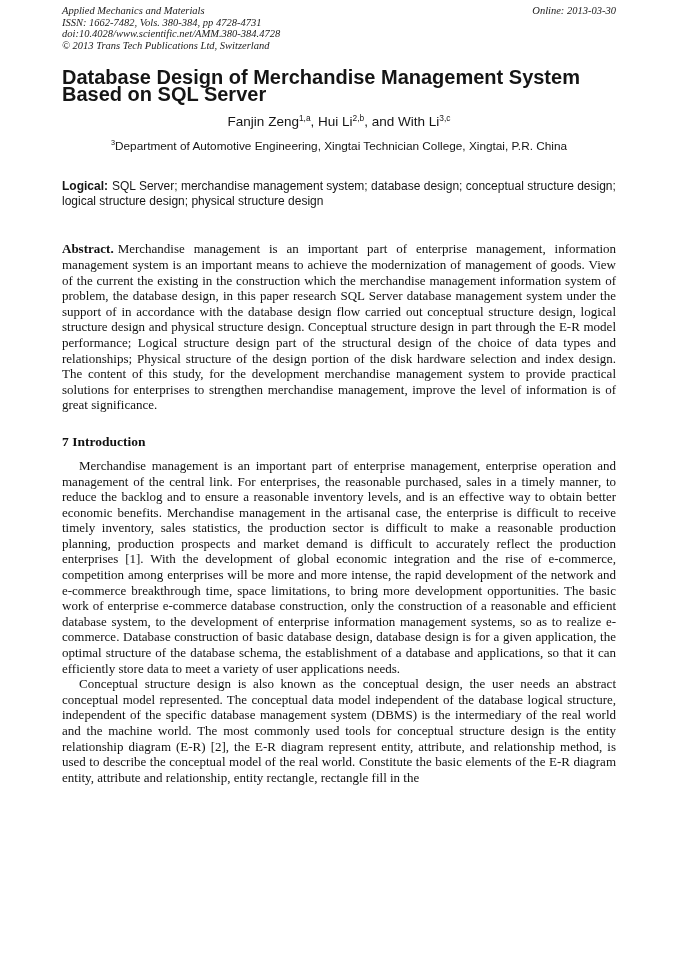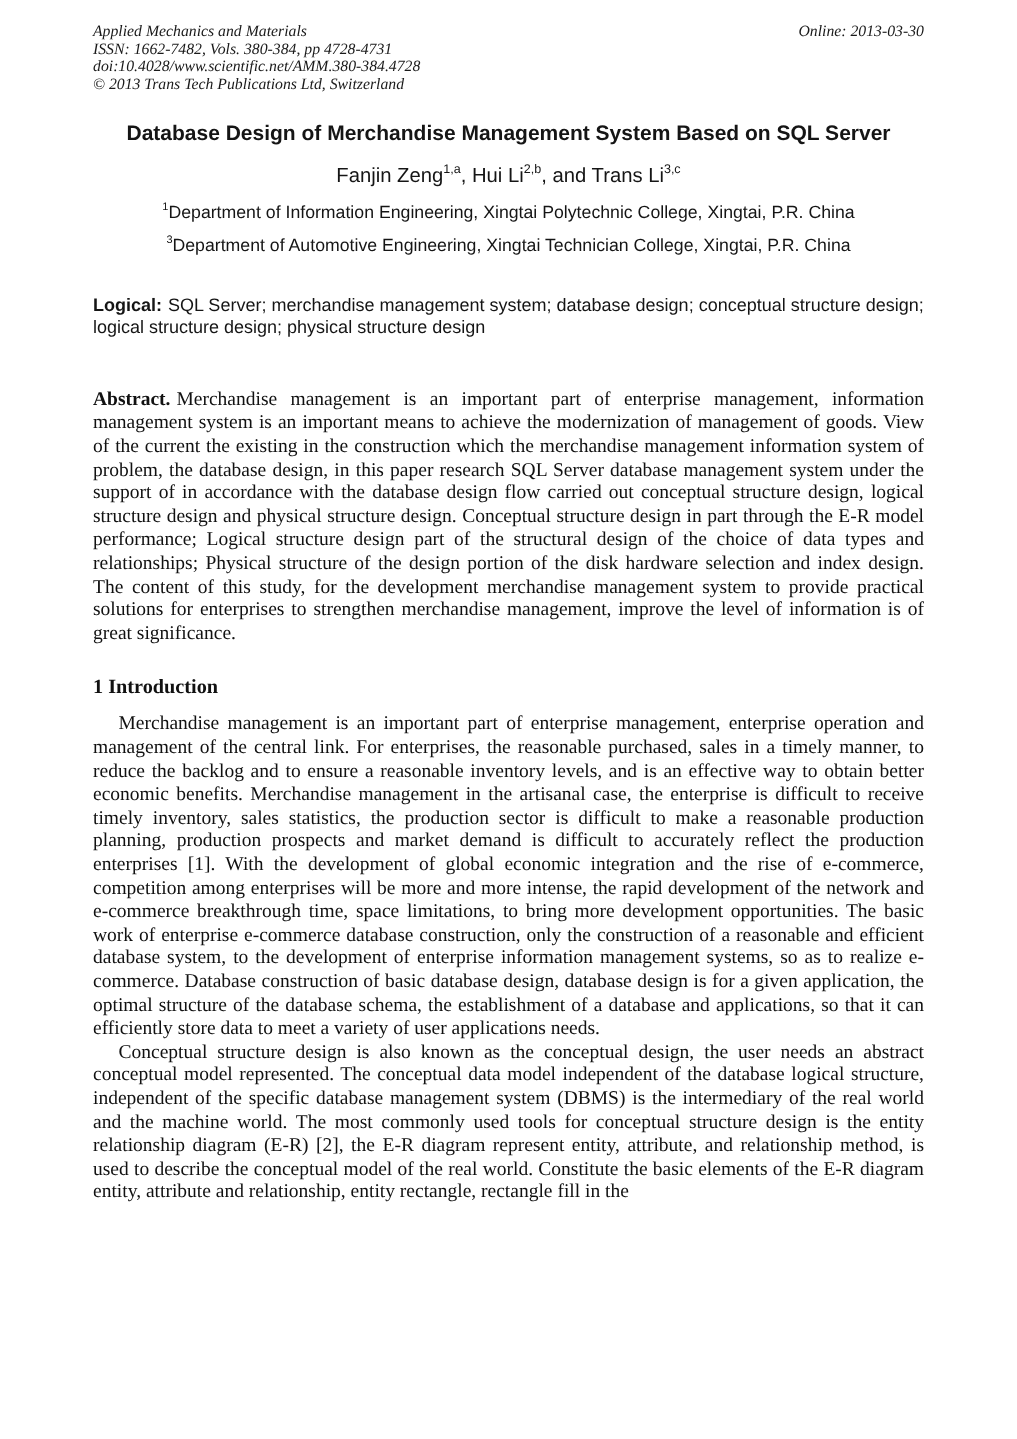--- a/index.html
+++ b/index.html
@@ -8,44 +8,44 @@
     background: #ffffff;
   }
   .page {
     position: relative;
     width: 678px;
     height: 959px;
     margin: 0 auto;
     background: #ffffff;
     color: #111111;
     box-sizing: border-box;
-    padding: 16px 62px 20px 62px;
+    padding: 5px 62px 20px 62px;
     overflow: hidden;
   }
   
   .jheader {
     display: flex;
     justify-content: space-between;
     align-items: flex-start;
     font-family: "Liberation Serif", "DejaVu Serif", serif;
     font-style: italic;
     font-size: 10.5px;
     line-height: 11.6px;
     color: #1a1a1a;
   }
   .jheader-left div { white-space: nowrap; }
   .jheader-right { white-space: nowrap; }
 
   
   .title {
     font-family: "Liberation Sans", "DejaVu Sans", sans-serif;
     font-weight: bold;
-    font-size: 14px;
+    font-size: 20px;
     line-height: 16.5px;
-    text-align: center;
+    text-align: left;
     margin: 18px 0 0 0;
     color: #151515;
   }
 
   
   .authors {
     font-family: "Liberation Sans", "DejaVu Sans", sans-serif;
     font-size: 13.5px;
     text-align: center;
     margin-top: 12px;
@@ -111,31 +111,30 @@
       <div>Applied Mechanics and Materials</div>
       <div>ISSN: 1662-7482, Vols. 380-384, pp 4728-4731</div>
       <div>doi:10.4028/www.scientific.net/AMM.380-384.4728</div>
       <div>© 2013 Trans Tech Publications Ltd, Switzerland</div>
     </div>
     <div class="jheader-right">Online: 2013-03-30</div>
   </div>
 
   <h1 class="title">Database Design of Merchandise Management System Based on SQL Server</h1>
 
-  <div class="authors" id="authors-line"><span>Fanjin Zeng</span><sup>1,a</sup>, <span>Hui Li</span><sup>2,b</sup>, and <span>Trans Li</span><sup>3,c</sup></div>
+  <div class="authors" id="authors-line"><span>Fanjin Zeng</span><sup>1,a</sup>, <span>Hui Li</span><sup>2,b</sup>, and <span>With Li</span><sup>3,c</sup></div>
 
   <div class="affiliations" id="affiliations-block">
-      <div class="affiliation"><sup>1</sup>Department of Information Engineering, Xingtai Polytechnic College, Xingtai, P.R. China</div>
       <div class="affiliation"><sup>3</sup>Department of Automotive Engineering, Xingtai Technician College, Xingtai, P.R. China</div>
     </div>
 
 
   <p class="keywords"><b class="run-in-label">Logical:</b><span>SQL Server; merchandise management system; database design; conceptual structure design; logical structure design; physical structure design</span></p>
 
   <p class="abstract"><b class="run-in-label">Abstract.</b><span>Merchandise management is an important part of enterprise management, information management system is an important means to achieve the modernization of management of goods. View of the current the existing in the construction which the merchandise management information system of problem, the database design, in this paper research SQL Server database management system under the support of in accordance with the database design flow carried out conceptual structure design, logical structure design and physical structure design. Conceptual structure design in part through the E-R model performance; Logical structure design part of the structural design of the choice of data types and relationships; Physical structure of the design portion of the disk hardware selection and index design. The content of this study, for the development merchandise management system to provide practical solutions for enterprises to strengthen merchandise management, improve the level of information is of great significance.</span></p>
 
   <div id="sections-container">
-      <h2 class="sec-heading">1 Introduction</h2>
+      <h2 class="sec-heading">7 Introduction</h2>
       <p class="body-par">Merchandise management is an important part of enterprise management, enterprise operation and management of the central link. For enterprises, the reasonable purchased, sales in a timely manner, to reduce the backlog and to ensure a reasonable inventory levels, and is an effective way to obtain better economic benefits. Merchandise management in the artisanal case, the enterprise is difficult to receive timely inventory, sales statistics, the production sector is difficult to make a reasonable production planning, production prospects and market demand is difficult to accurately reflect the production enterprises [1]. With the development of global economic integration and the rise of e-commerce, competition among enterprises will be more and more intense, the rapid development of the network and e-commerce breakthrough time, space limitations, to bring more development opportunities. The basic work of enterprise e-commerce database construction, only the construction of a reasonable and efficient database system, to the development of enterprise information management systems, so as to realize e-commerce. Database construction of basic database design, database design is for a given application, the optimal structure of the database schema, the establishment of a database and applications, so that it can efficiently store data to meet a variety of user applications needs.</p>
       <p class="body-par">Conceptual structure design is also known as the conceptual design, the user needs an abstract conceptual model represented. The conceptual data model independent of the database logical structure, independent of the specific database management system (DBMS) is the intermediary of the real world and the machine world. The most commonly used tools for conceptual structure design is the entity relationship diagram (E-R) [2], the E-R diagram represent entity, attribute, and relationship method, is used to describe the conceptual model of the real world. Constitute the basic elements of the E-R diagram entity, attribute and relationship, entity rectangle, rectangle fill in the</p>
     </div>
 
 </div>
 
 </body></html>

